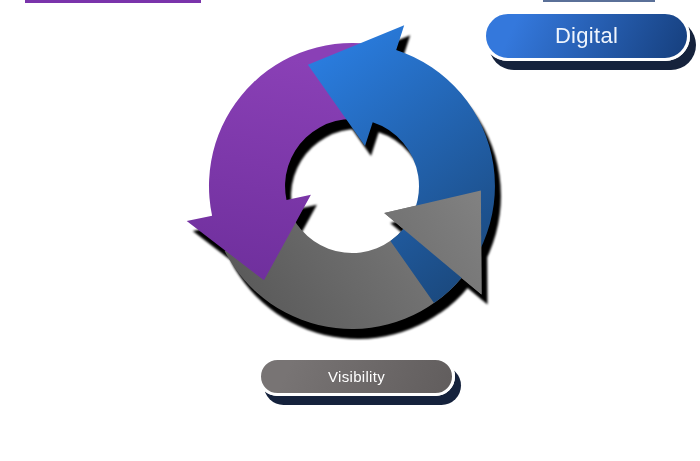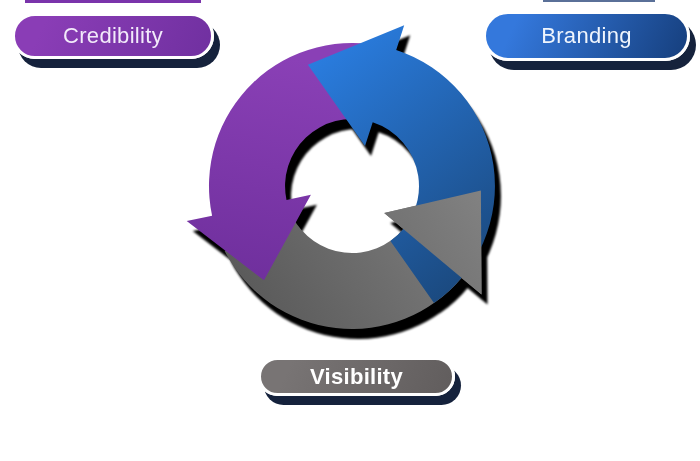--- a/index.html
+++ b/index.html
@@ -7,21 +7,21 @@
     position:relative;width:700px;height:461px;background:#ffffff;overflow:hidden;
     font-family:"Liberation Sans",sans-serif;
   }
   .pill{
     position:absolute;display:flex;align-items:center;justify-content:center;
     border:3px solid #ffffff;border-radius:40px;color:#fff;
     font-size:22px;line-height:1;letter-spacing:0.3px;
   }
   .pill-credibility{left:12px;top:13px;width:196px;height:40px;}
   .pill-identity{left:483px;top:11px;width:201px;height:44px;}
-  .pill-visibility{left:258px;top:357px;width:191px;height:33px;font-size:22px;font-weight:bold;}
+  .pill-visibility{left:258px;top:357px;width:191px;height:33px;font-size:15px;}
   .strip{position:absolute;top:0;height:3px;}
   .strip-left{left:25px;width:176px;}
   .strip-right{left:543px;width:112px;height:2px;}
   .caption{
     position:absolute;left:8px;top:435px;width:680px;
     font-size:12.5px;font-weight:400;letter-spacing:0.1px;
   }
   svg.cycle{position:absolute;left:0;top:0;}
 </style>
 </head>
@@ -56,24 +56,21 @@
       <path id="sh-purple" fill="#000000" d="M389.0,47.9 A143,143 0 0 0 212.1,215.7 L186.7,221.1 L264.0,280.3 L310.9,194.7 L286.5,199.9 A67,67 0 0 1 369.3,121.3 Z"></path>
       <path id="sh-blue" fill="#000000" d="M434.0,303.1 A143,143 0 0 0 396.2,50.0 L404.2,25.3 L307.9,64.8 L365.0,146.1 L372.7,122.3 A67,67 0 0 1 390.4,240.9 Z"></path>
     </g>
 
     <path id="arrow-gray" fill="url(#g-gray)" d="M224.6,250.9 A143,143 0 0 0 461.5,277.9 L481.5,294.6 L480.9,190.5 L384.2,213.0 L403.3,229.1 A67,67 0 0 1 292.3,216.4 Z"></path>
     <path id="arrow-purple" fill="url(#g-purple)" d="M389.0,47.9 A143,143 0 0 0 212.1,215.7 L186.7,221.1 L264.0,280.3 L310.9,194.7 L286.5,199.9 A67,67 0 0 1 369.3,121.3 Z"></path>
     <path id="arrow-blue" fill="url(#g-blue)" d="M434.0,303.1 A143,143 0 0 0 396.2,50.0 L404.2,25.3 L307.9,64.8 L365.0,146.1 L372.7,122.3 A67,67 0 0 1 390.4,240.9 Z"></path>
     <path id="arrow-gray-head" fill="url(#g-gray)" d="M481.5,294.6 L480.9,190.5 L384.2,213.0 Z"></path>
   </svg>
 
-  <div class="pill pill-credibility" style="background: linear-gradient(115deg, rgb(138, 61, 182) 15%, rgb(112, 48, 160)); box-shadow: rgb(21, 34, 60) 6px 9px 0px; color: rgb(242, 234, 250);">
-    <span>Credibility</span>
-  </div>
   <div class="pill pill-identity" style="background: linear-gradient(115deg, rgb(52, 120, 220) 15%, rgb(22, 63, 125)); box-shadow: rgb(21, 34, 60) 6px 9px 0px; color: rgb(239, 245, 253);">
-    <span>Branding</span>
+    <span>Digital</span>
   </div>
   <div class="pill pill-visibility" style="background: linear-gradient(115deg, rgb(120, 116, 116) 15%, rgb(97, 93, 93)); box-shadow: rgb(21, 34, 60) 6px 9px 0px; color: rgb(255, 255, 255);">
     <span>Visibility</span>
   </div>
 
 
 </div>
 
 </body></html>

